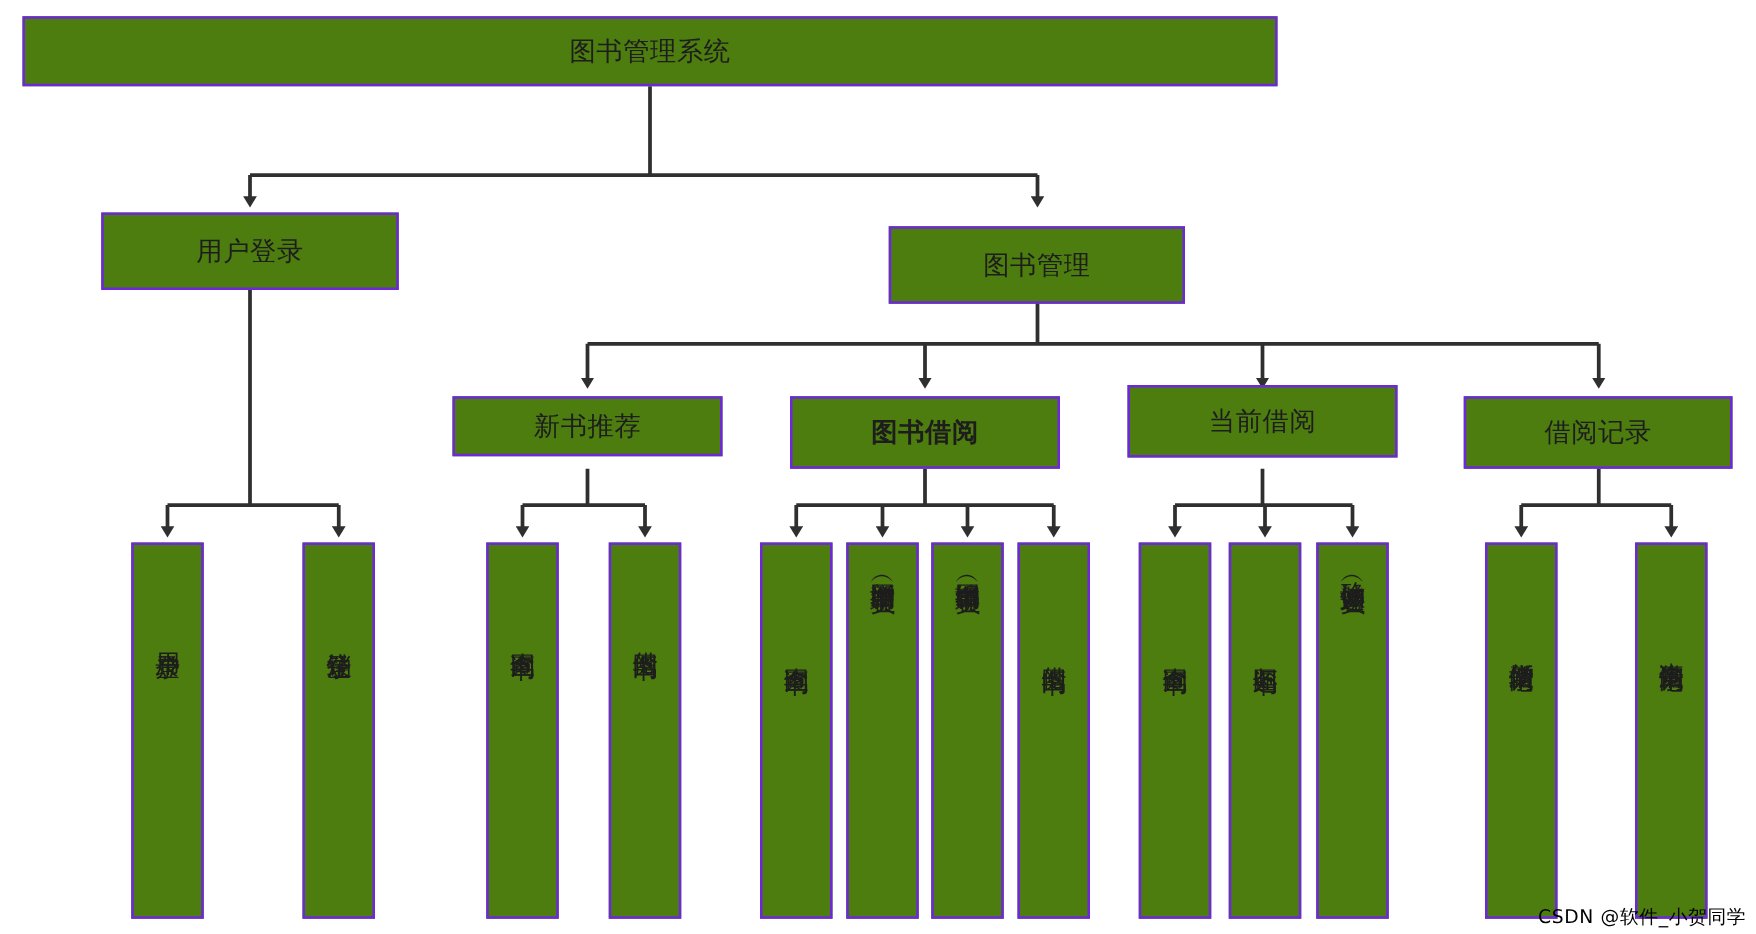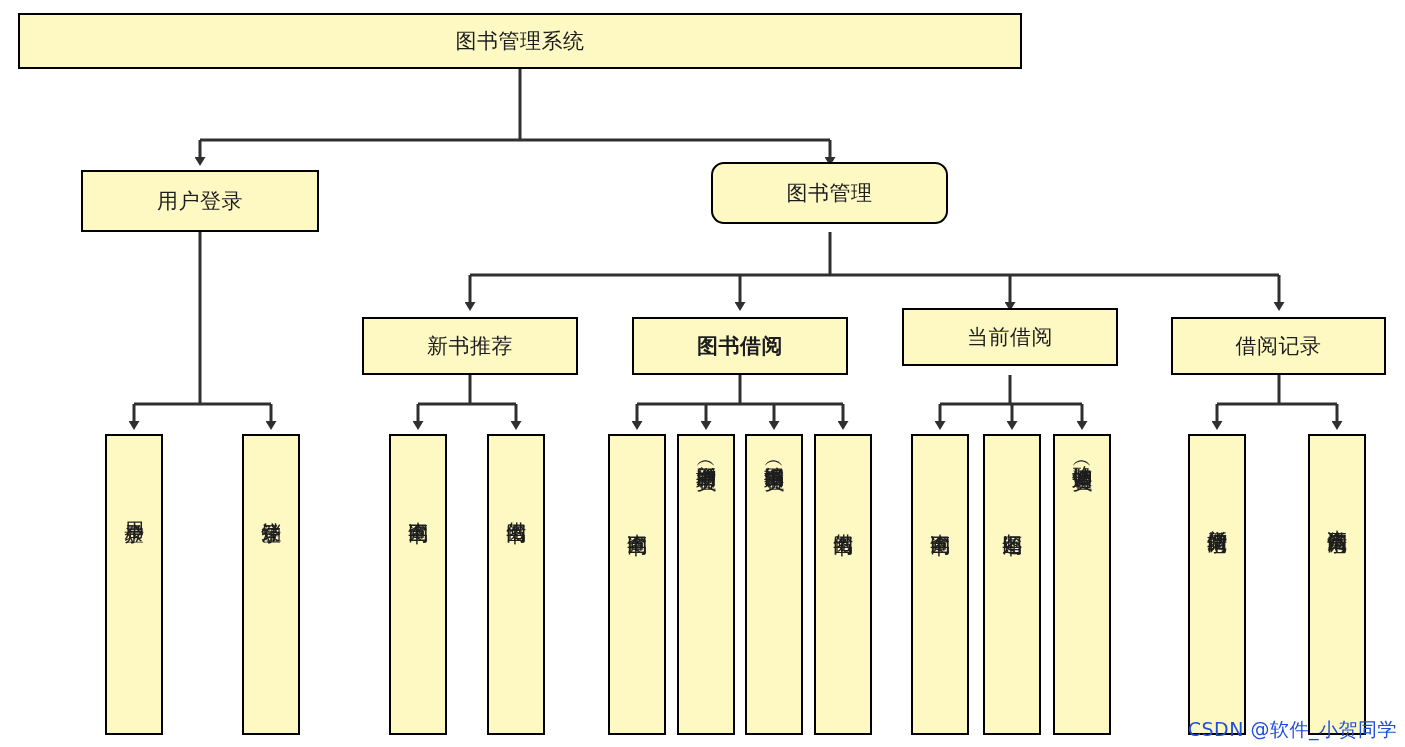--- a/index.html
+++ b/index.html
@@ -21,22 +21,22 @@
     position: absolute;
     left: 0;
     top: 0;
     width: 1405px;
     height: 747px;
     pointer-events: none;
   }
   .node {
     position: absolute;
     box-sizing: border-box;
-    border: 2px solid #000000;
-    background: #fef9c3;
+    border: 2px solid #6d28d9;
+    background: #4d7c0f;
     display: flex;
     align-items: center;
     justify-content: center;
     color: #1d1d1d;
   }
   .node .lbl {
     font-size: 21px;
     line-height: 1.15;
     letter-spacing: 0.5px;
     white-space: nowrap;
@@ -65,22 +65,22 @@
   .leaf.tall .lbl {
     padding-top: 12px;
   }
   .leaf.short .lbl {
     padding-top: 76px;
   }
   .watermark {
     position: absolute;
     right: 8px;
     bottom: 4px;
-    font-size: 19px;
-    color: #1d4ed8;
+    font-size: 15px;
+    color: #000000;
     letter-spacing: 0.5px;
     white-space: nowrap;
   }
 </style>
 </head>
 <body>
 
 <div id="canvas">
 
   <svg id="wires" viewBox="0 0 1405 747">
@@ -135,26 +135,26 @@
   </svg>
 
   <div class="node" id="node-root" style="left: 18px; top: 13px; width: 1004px; height: 56px;">
     <span class="lbl">图书管理系统</span>
   </div>
 
   <div id="level2-layer">
       <div class="node" style="left: 81px; top: 170px; width: 238px; height: 62px;">
         <span class="lbl">用户登录</span>
       </div>
-      <div class="node" style="left: 711px; top: 162px; width: 237px; height: 62px; border-radius: 13px;">
+      <div class="node" style="left: 711px; top: 181px; width: 237px; height: 62px;">
         <span class="lbl">图书管理</span>
       </div>
     </div>
   <div id="level3-layer">
-      <div class="node" style="left: 362px; top: 317px; width: 216px; height: 58px;">
+      <div class="node" style="left: 362px; top: 317px; width: 216px; height: 48px;">
         <span class="lbl">新书推荐</span>
       </div>
       <div class="node" style="left: 632px; top: 317px; width: 216px; height: 58px; font-weight: bold;">
         <span class="lbl">图书借阅</span>
       </div>
       <div class="node" style="left: 902px; top: 308px; width: 216px; height: 58px;">
         <span class="lbl">当前借阅</span>
       </div>
       <div class="node" style="left: 1171px; top: 317px; width: 215px; height: 58px;">
         <span class="lbl">借阅记录</span>

